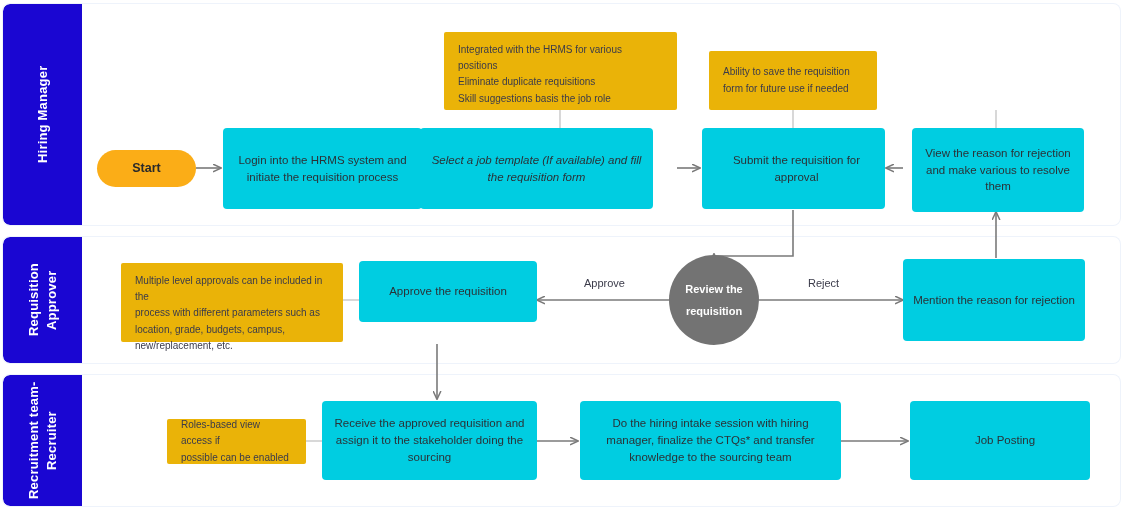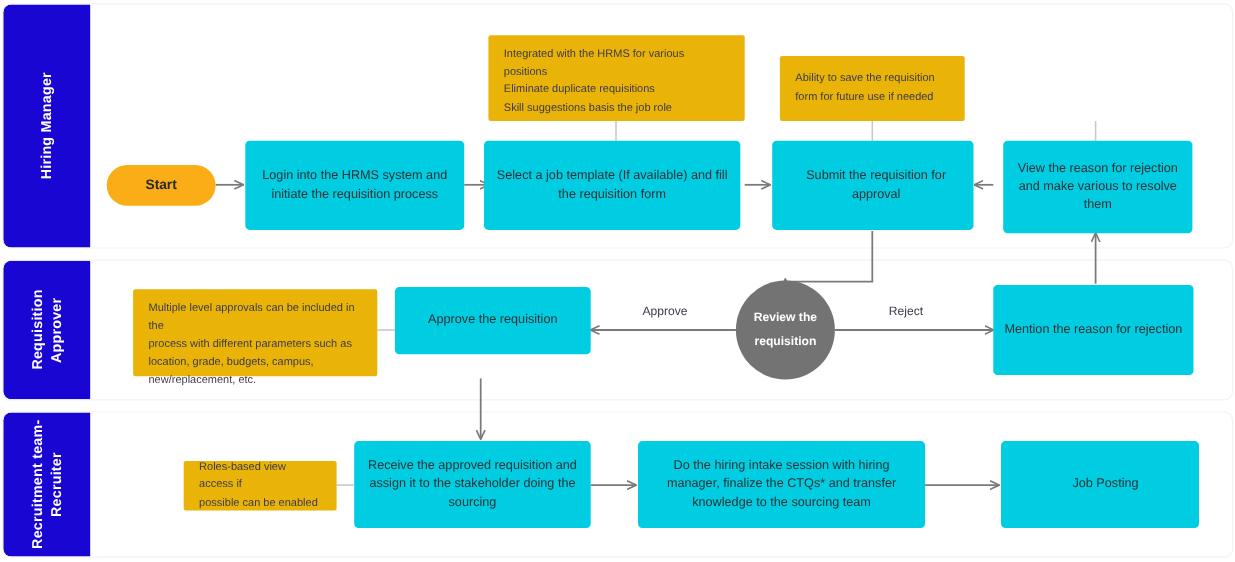--- a/index.html
+++ b/index.html
@@ -179,21 +179,21 @@
 Skill suggestions basis the job role</div>
 
   <div class="node note" style="left:709px; top:51px; width:168px; height:59px;">Ability to save the requisition
 form for future use if needed</div>
 
 
   <div class="node start" style="left:97px; top:150px; width:99px; height:37px;">Start</div>
 
   <div class="node proc" style="left:223px; top:128px; width:199px; height:81px;">Login into the HRMS system and initiate the requisition process</div>
 
-  <div class="node proc" style="left:440px; top:128px; width:233px; height:81px;">Select a job template (If available) and fill the requisition form</div>
+  <div class="node proc" style="left:420px; top:128px; width:233px; height:81px;font-style:italic;">Select a job template (If available) and fill the requisition form</div>
 
   <div class="node proc" style="left:702px; top:128px; width:183px; height:81px;padding-left:16px;">Submit the requisition for approval</div>
 
   <div class="node proc" style="left:912px; top:128px; width:172px; height:84px;">View the reason for rejection and make various to resolve them</div>
 
   <div class="node note ntop" style="left:121px; top:263px; width:222px; height:79px;">Multiple level approvals can be included in the
 process with different parameters such as
 location, grade, budgets, campus,
 new/replacement, etc.</div>
 

